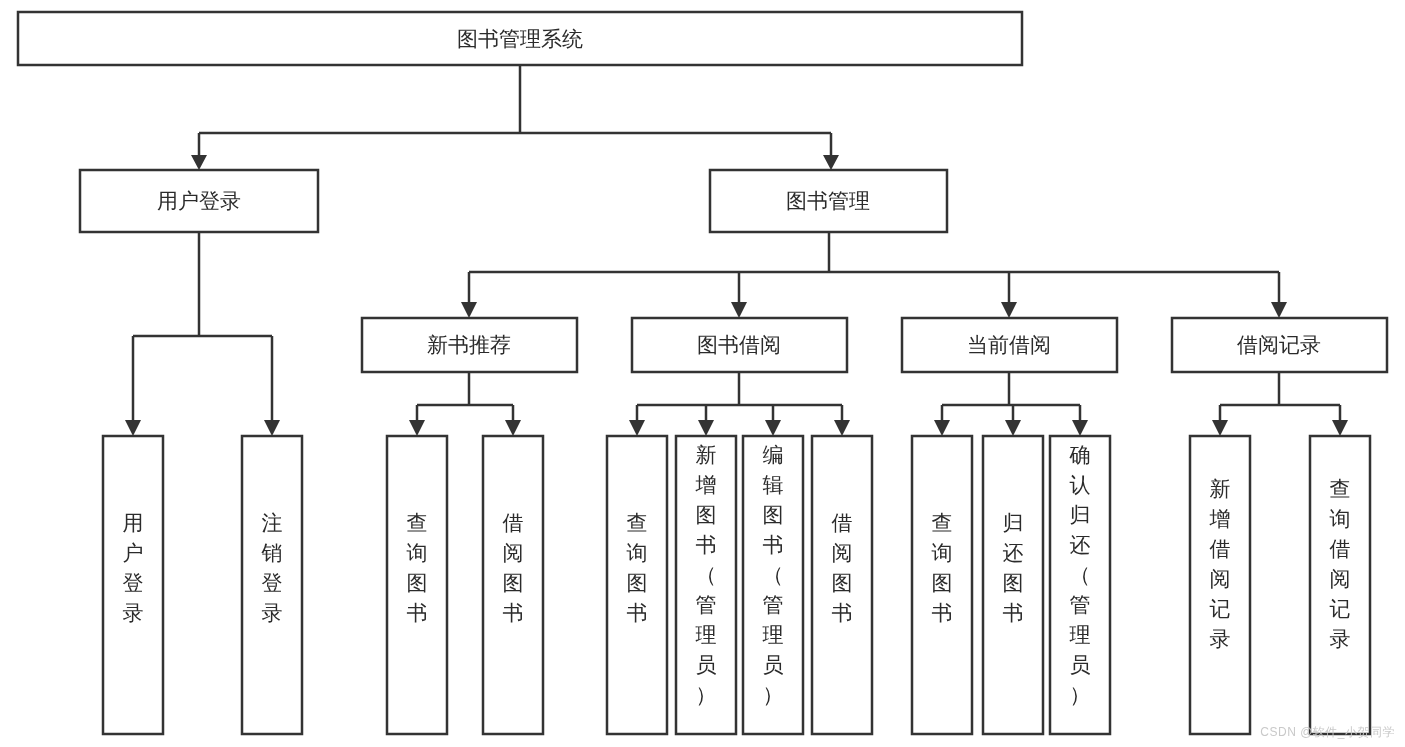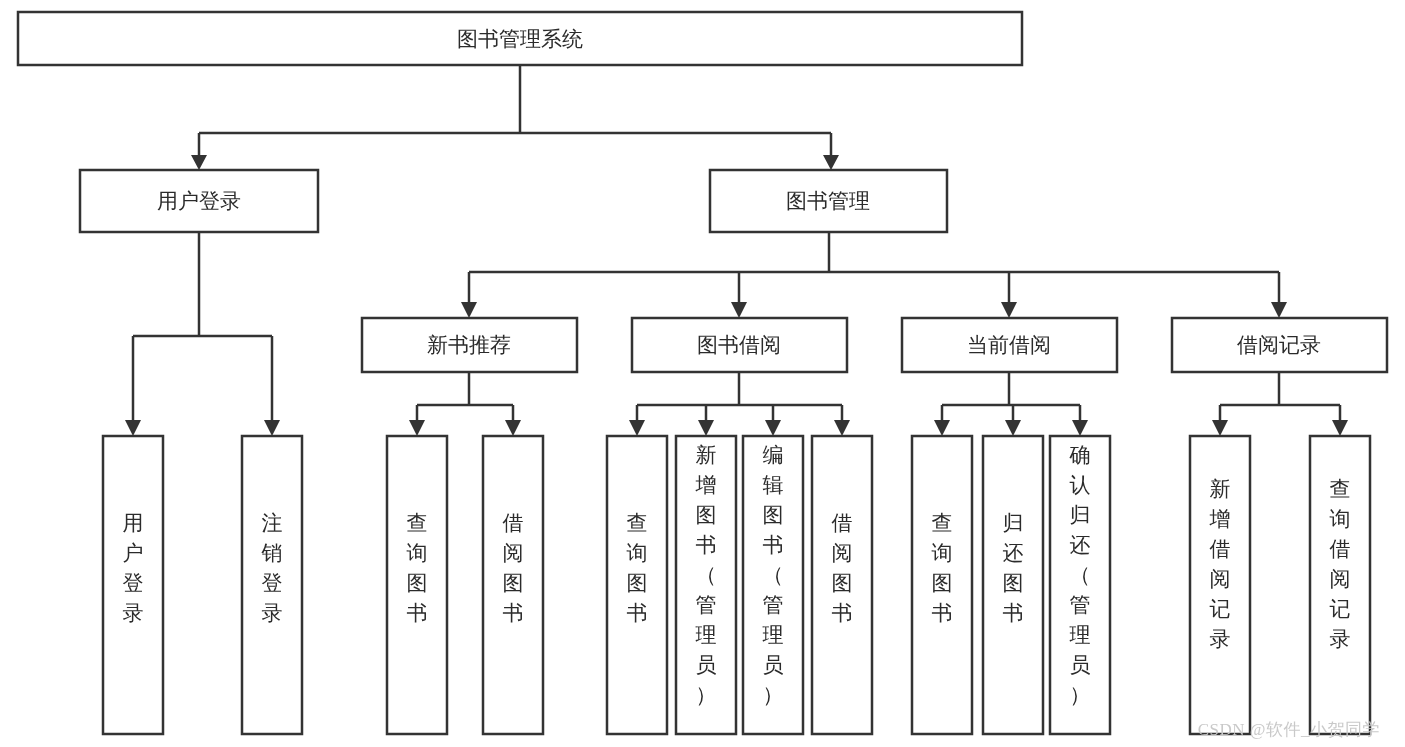--- a/index.html
+++ b/index.html
@@ -49,24 +49,24 @@
     dominant-baseline: middle;
   }
   .node-label-vertical {
     fill: #2b2b2b;
     font-family: "DejaVu Sans", "Liberation Sans", sans-serif;
     font-size: 21px;
     text-anchor: middle;
   }
   .watermark-text {
     position: absolute;
-    right: 25px;
+    right: 10px;
     bottom: 6px;
-    font-family: Liberation Serif, serif;
-    font-size: 17px;
+    font-family: Liberation Sans, sans-serif;
+    font-size: 12px;
     color: #c9c9c9;
     letter-spacing: 0.5px;
     white-space: nowrap;
     pointer-events: none;
     user-select: none;
   }
 </style>
 </head>
 <body>
 

